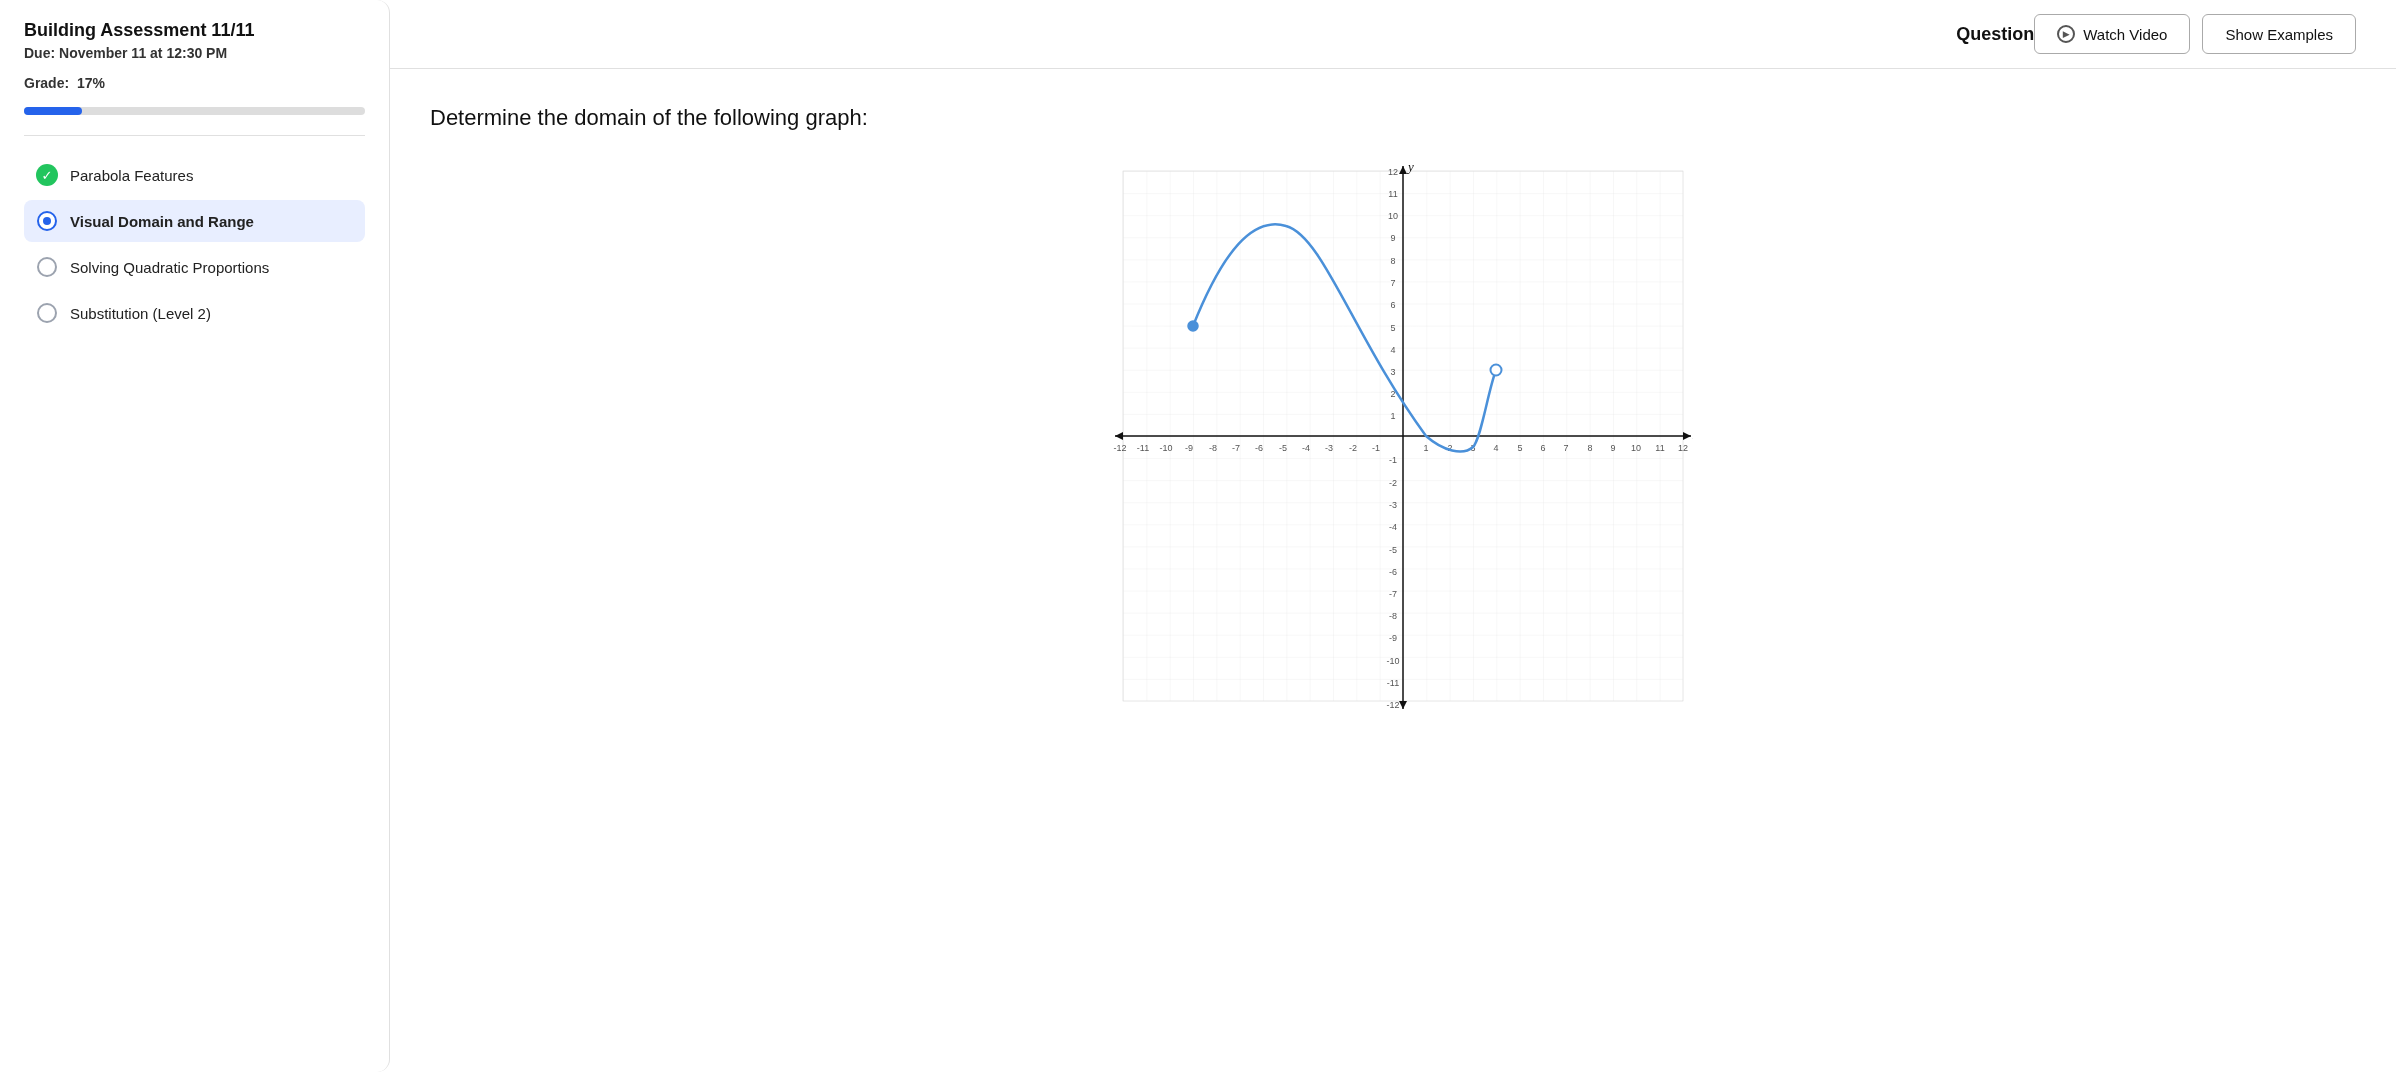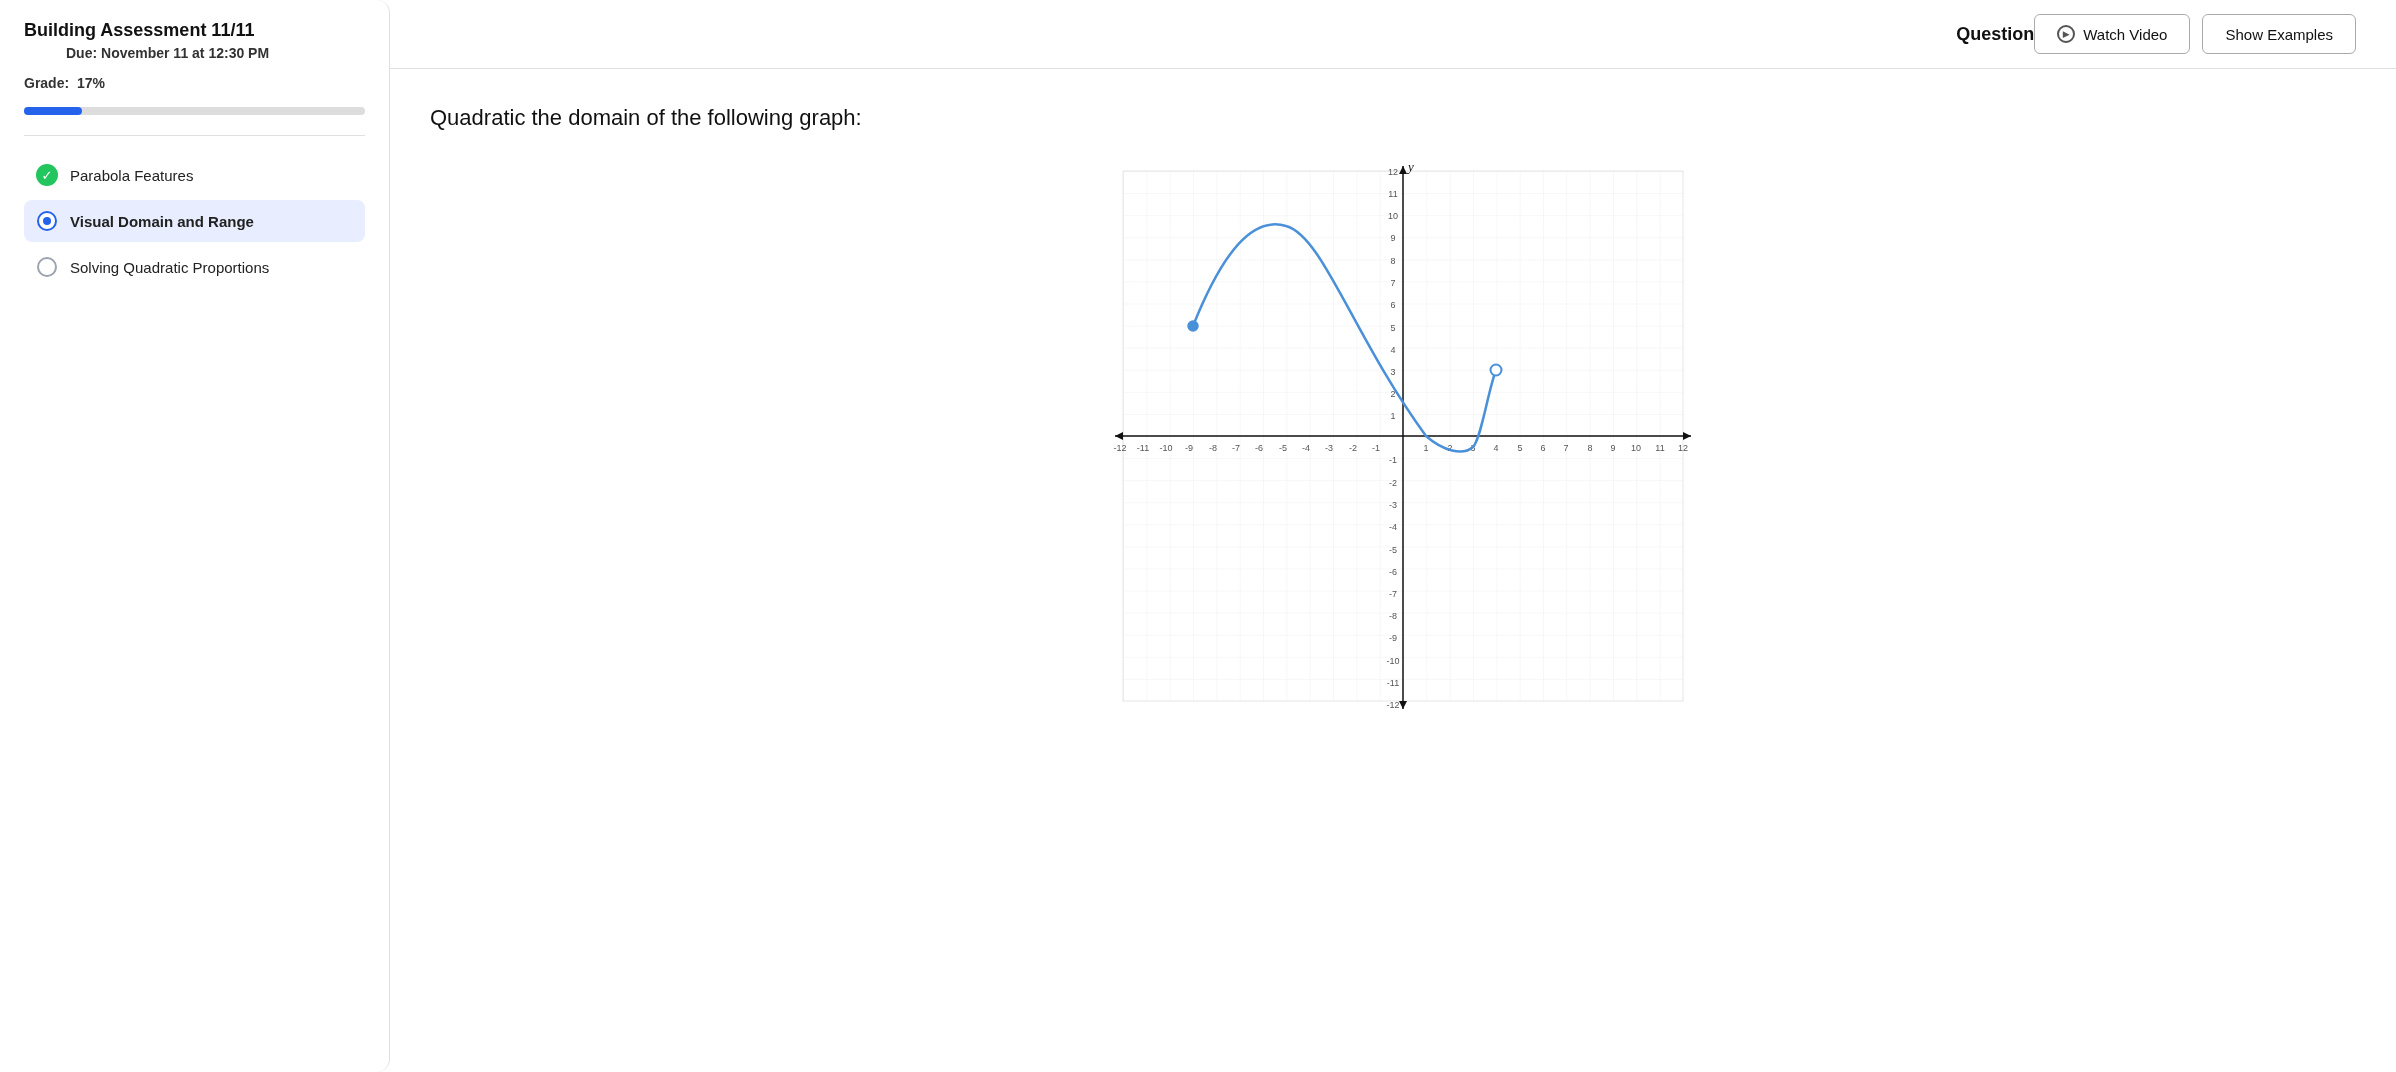--- a/index.html
+++ b/index.html
@@ -25,21 +25,20 @@
     .sidebar-title {
       font-size: 18px;
       font-weight: 700;
       color: #111;
       margin-bottom: 4px;
     }
     .sidebar-due {
       font-size: 14px;
       color: #333;
       margin-bottom: 14px;
-      margin-left: 42px;
     }
     .sidebar-due span {
       font-weight: 700;
     }
     .sidebar-grade {
       font-size: 14px;
       color: #333;
       margin-bottom: 16px;
     }
     .sidebar-grade span {
@@ -234,39 +233,45 @@
 
 
   <div class="nav-item">
     <div class="nav-icon">
       <div class="icon-radio"></div>
     </div>
     <span>Solving Quadratic Proportions</span>
   </div>
 
 
+  <div class="nav-item">
+    <div class="nav-icon">
+      <div class="icon-radio"></div>
+    </div>
+    <span>Substitution (Level 2)</span>
+  </div>
 </div>
 
 <div class="main">
 
   <div class="header-bar">
     <div class="header-title">Question</div>
     <div class="header-buttons">
       <button class="btn btn-watch">
         <div class="play-icon">▶</div>
         <span>Watch Video</span>
       </button>
       <button class="btn">
         <span>Show Examples</span>
       </button>
     </div>
   </div>
 
   <div class="question-area">
-    <div class="question-text">Quadratic the domain of the following graph:</div>
+    <div class="question-text">Determine the domain of the following graph:</div>
 
     <div class="graph-container">
       <svg class="graph" viewBox="0 0 600 560" xmlns="http://www.w3.org/2000/svg">
 
         <rect x="30" y="10" width="560" height="530" fill="white" stroke="#ccc" stroke-width="0.5"></rect>
 
         <defs>
           <pattern id="grid" x="0" y="0" width="23.33" height="22.08" patternUnits="userSpaceOnUse" patternTransform="translate(310,275)">
             <path d="M 23.33 0 L 0 0 0 22.08" fill="none" stroke="#e0e0e0" stroke-width="0.5"></path>
           </pattern>

